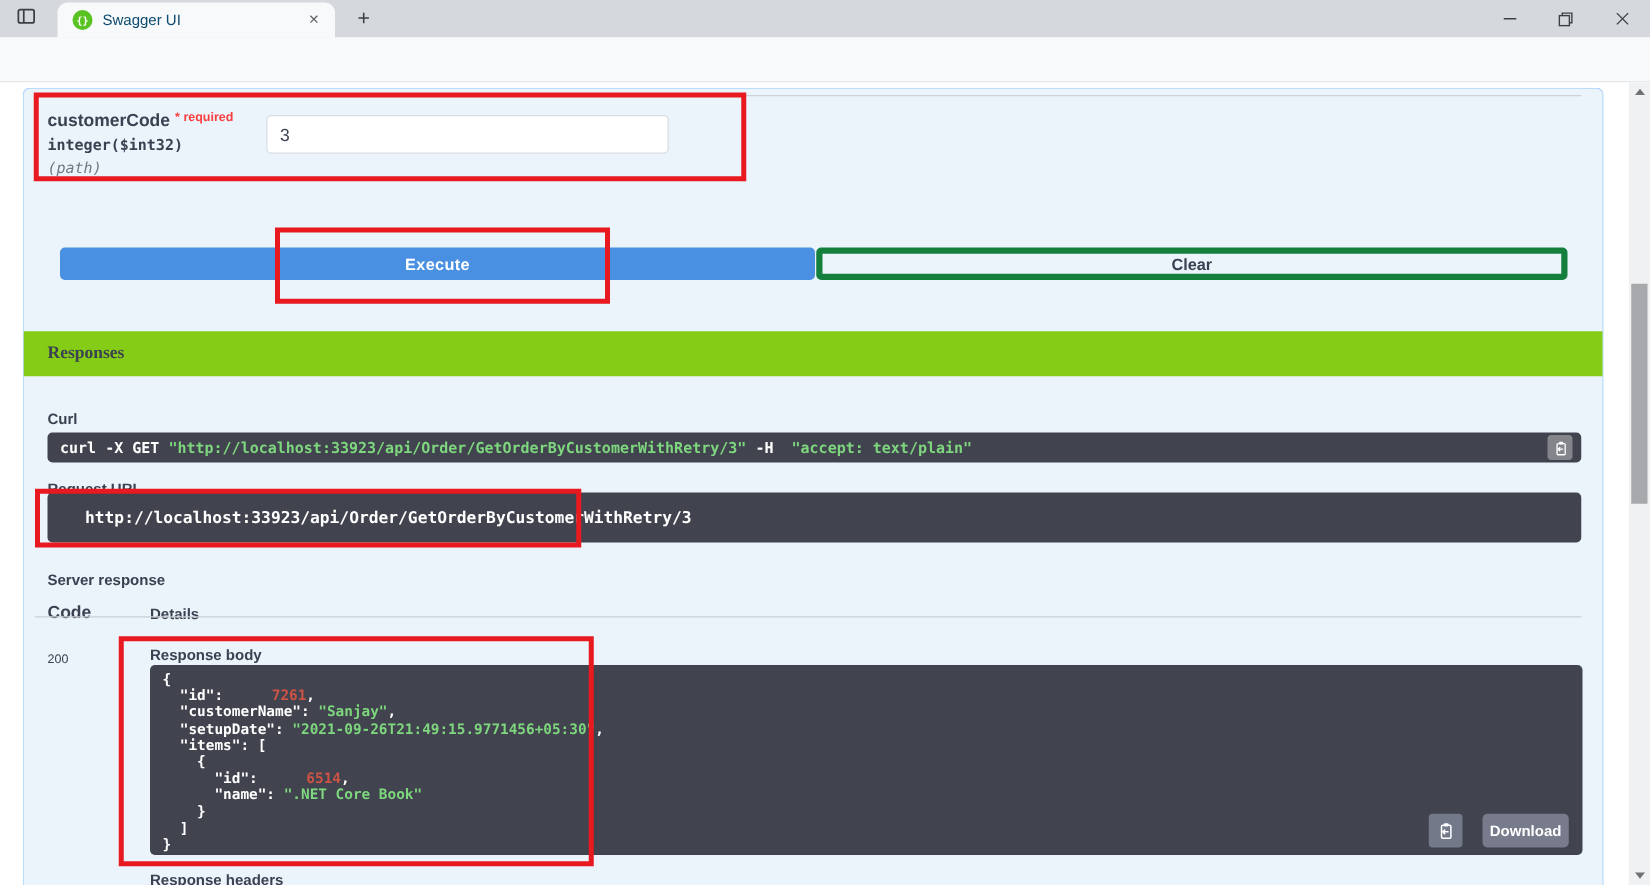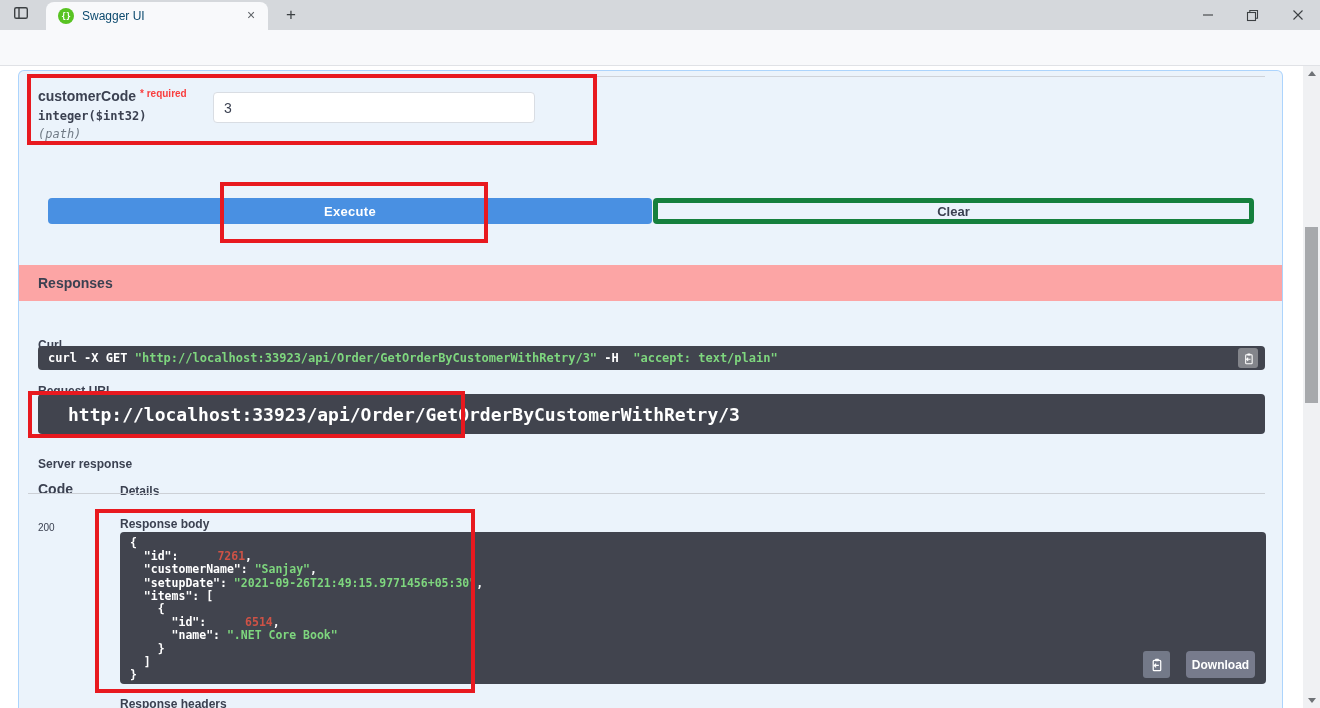--- a/index.html
+++ b/index.html
@@ -45,33 +45,33 @@
 
   .param-name{left:38px;top:22px;font-size:14px;font-weight:bold;color:var(--heading-text);}
   .param-required{color:#f93e3e;font-size:10px;font-weight:bold;position:relative;top:-4px;margin-left:4px;}
   .param-type{left:38px;top:43px;font-size:12px;font-weight:bold;color:var(--heading-text);}
   .param-in{left:38px;top:61px;font-size:12px;font-style:italic;color:#707a85;}
   .param-input{left:213px;top:26px;width:322px;height:31px;border:1px solid #d9dde3;border-radius:4px;background:#fff;font-size:14px;color:var(--heading-text);padding:0 10px;font-family:"Liberation Sans",sans-serif;}
 
   .btn-execute{left:48px;top:132px;width:604px;height:26px;background:var(--execute-blue);border:none;border-radius:4px;color:#fff;font-size:13px;font-weight:bold;letter-spacing:.3px;cursor:pointer;font-family:"Liberation Sans",sans-serif;}
   .btn-clear{left:653px;top:132px;width:601px;height:26px;background:transparent;border:5px solid #15803d;border-radius:4px;color:var(--heading-text);font-size:13px;font-weight:bold;cursor:pointer;font-family:"Liberation Sans",sans-serif;}
 
-  .responses-band{left:19px;top:199px;width:1263px;height:36px;background:#fca5a5;display:flex;align-items:center;}
+  .responses-band{left:19px;top:199px;width:1263px;height:36px;background:#84cc16;display:flex;align-items:center;font-family:Liberation Serif, serif;}
   .responses-title{font-size:14px;font-weight:bold;color:var(--heading-text);margin-left:19px;}
 
   .small-label{font-size:12px;font-weight:bold;color:var(--heading-text);}
-  .curl-label{left:38px;top:272px;}
+  .curl-label{left:38px;top:262px;}
   .curl-block{left:38px;top:280px;width:1227px;height:24px;background:var(--code-block-bg);border-radius:4px;display:flex;align-items:center;padding:0 28px 0 10px;}
   .curl-text{font-size:12px;font-weight:bold;white-space:pre;overflow:hidden;}
   .copy-btn{background:rgba(255,255,255,.35);border:none;border-radius:3px;display:flex;align-items:center;justify-content:center;cursor:pointer;}
   .curl-copy{left:1238px;top:282px;width:20px;height:20px;}
 
   .requrl-label{left:38px;top:318px;}
   .requrl-block{left:38px;top:328px;width:1227px;height:40px;background:var(--code-block-bg);border-radius:4px;display:flex;align-items:center;padding-left:30px;}
-  .requrl-text{font-size:18px;font-weight:bold;color:#fff;white-space:pre;}
+  .requrl-text{font-size:13px;font-weight:bold;color:#fff;white-space:pre;}
 
   .serverresp-label{left:38px;top:391px;}
   .code-header{left:38px;top:415px;font-size:14px;font-weight:bold;color:var(--heading-text);}
   .details-header{left:120px;top:418px;}
   .divider2{left:28px;top:427px;width:1237px;height:1px;background:#ccd0d6;}
   .status-code{left:38px;top:456px;font-size:10px;color:var(--heading-text);}
   .respbody-label{left:120px;top:451px;}
   .respbody-block{left:120px;top:466px;width:1146px;height:152px;background:var(--code-block-bg);border-radius:4px;padding:5px 10px;overflow:hidden;}
   .respbody-json{font-size:11.5px;font-weight:bold;line-height:13.2px;white-space:pre;color:#fff;}
   .tok-w{color:#ffffff;}

